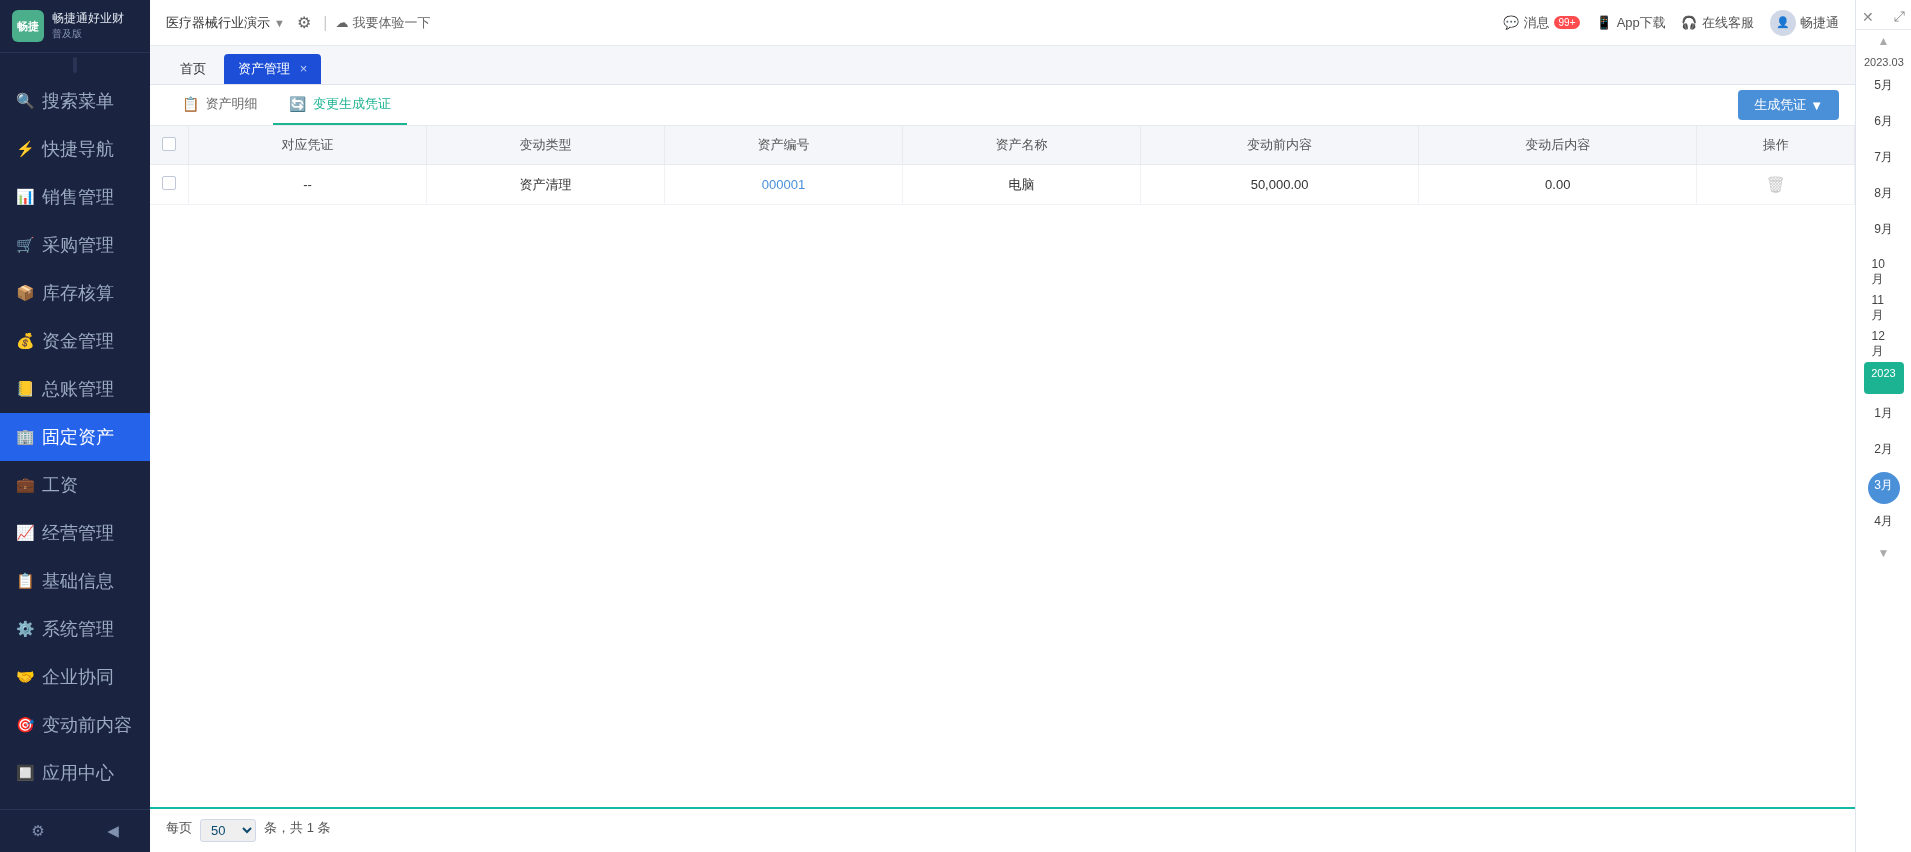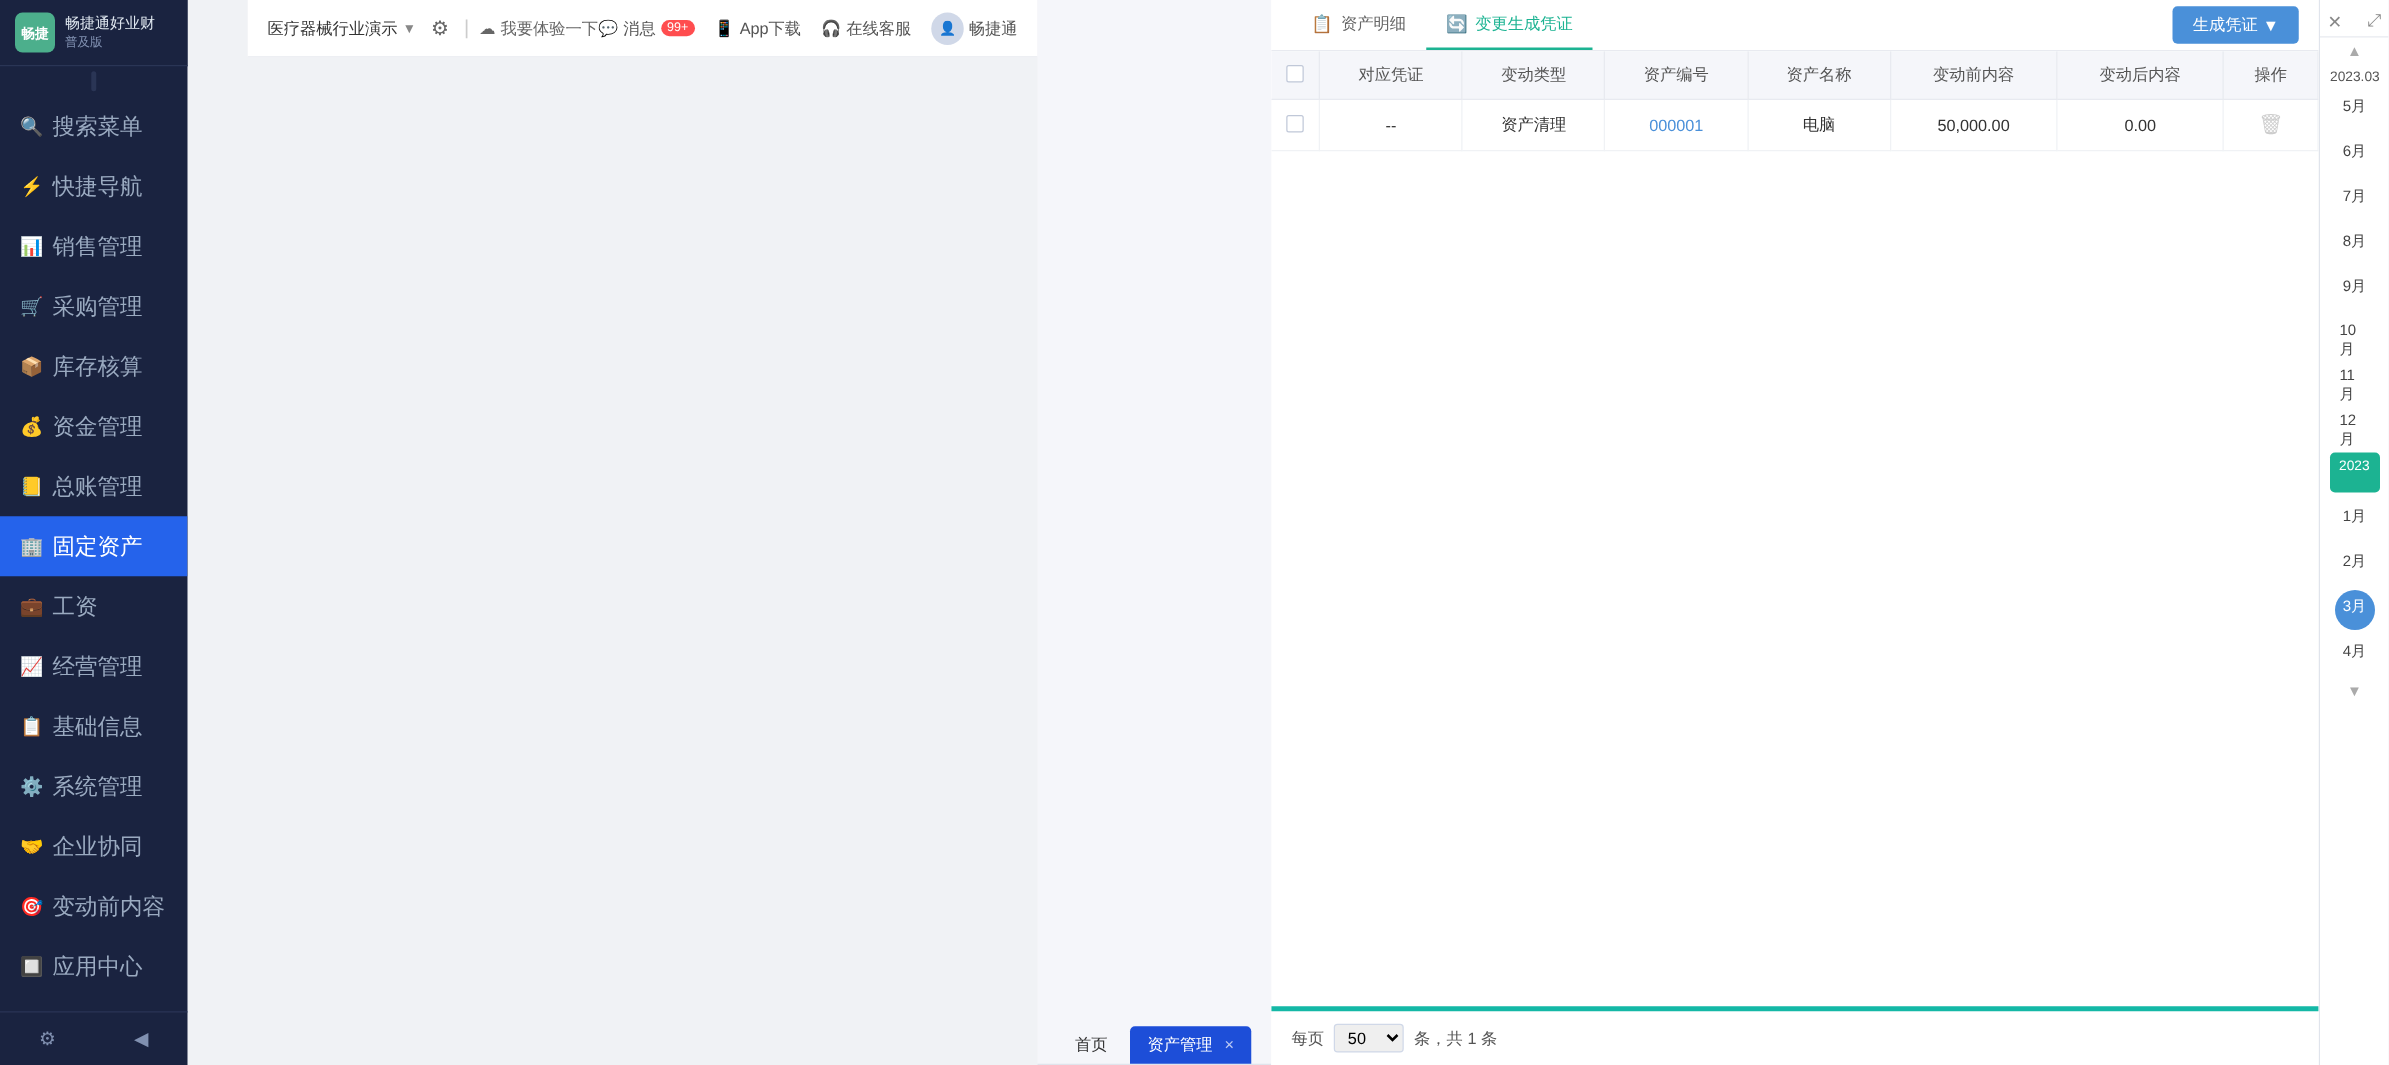--- a/index.html
+++ b/index.html
@@ -48,23 +48,23 @@
       border-top: 1px solid #2a3555;
       padding: 8px 0;
       display: flex; align-items: center; justify-content: space-around;
     }
     .sidebar-bottom-btn { color: #8090b0; cursor: pointer; padding: 4px 8px; font-size: 15px; }
 
     
     .main {
       flex: 1;
       display: flex;
+      flex-direction: column;
       overflow: hidden;
       background: #f0f2f5;
-      margin-left: 48px;
     }
 
     
     .header {
       background: #fff;
       border-bottom: 1px solid #e8eaf0;
       padding: 0 16px;
       height: 46px;
       display: flex; align-items: center; justify-content: space-between;
       flex-shrink: 0;
@@ -192,30 +192,30 @@
       border: 1px solid #c0c8d8;
       border-radius: 2px;
       display: inline-block;
       cursor: pointer;
       background: #fff;
     }
     .delete-icon { color: #ccc; cursor: pointer; font-size: 16px; }
 
     
     .pagination {
-      display: flex; align-items: center; gap: 8px;
+      display: flex; align-items: flex-start; gap: 8px;
       padding: 10px 16px;
-      border-top: 4px solid #14b8a6;
+      border-top: 2px solid #14b8a6;
       background: #fff;
       flex-shrink: 0;
       font-size: 13px; color: #555;
     }
     .per-page-select {
       border: 1px solid #d0d8e8; border-radius: 3px;
-      padding: 2px 6px; font-size: 13px; color: #000000;
+      padding: 2px 6px; font-size: 13px; color: #0c4a6e;
     }
 
     
     .calendar-panel {
       width: 56px;
       background: #fff;
       border-left: 1px solid #e0e4ec;
       display: flex;
       flex-direction: column;
       flex-shrink: 0;

